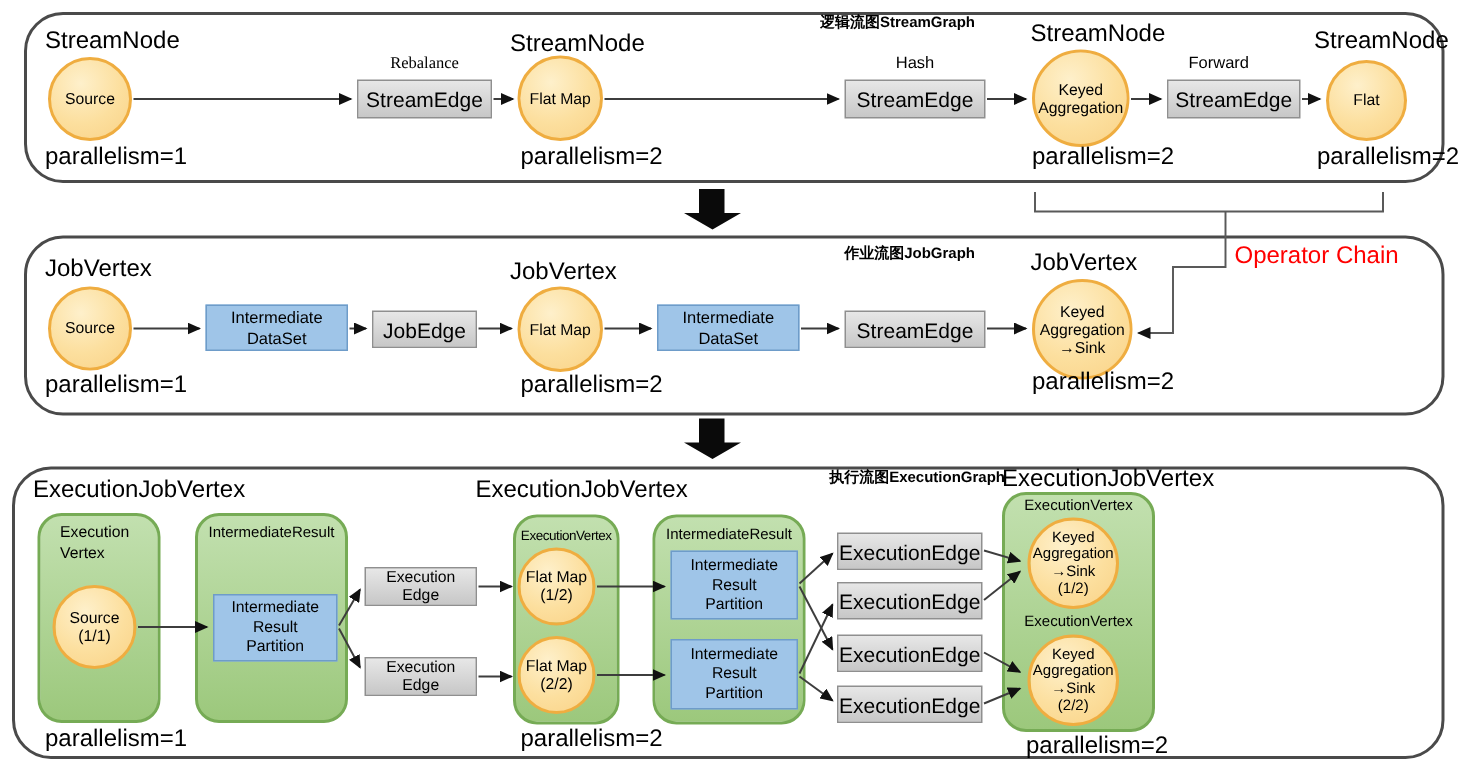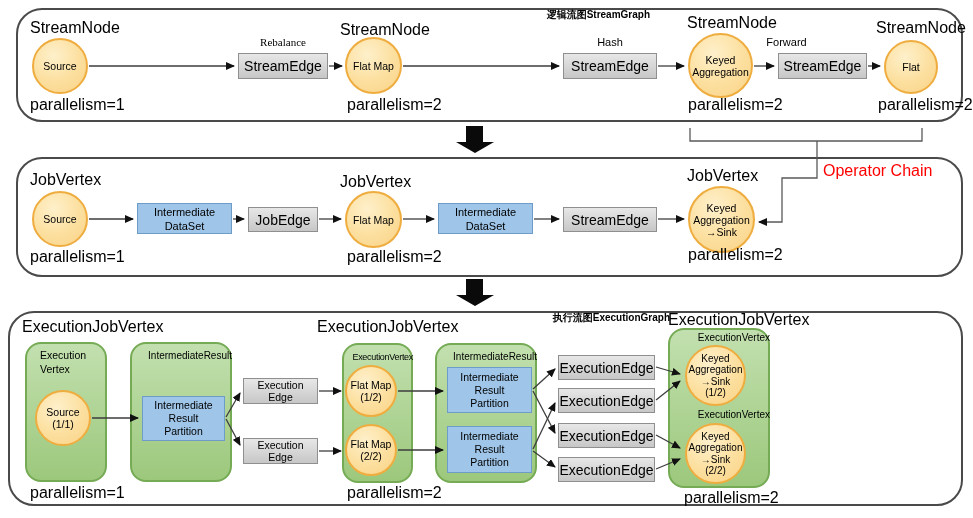--- a/index.html
+++ b/index.html
@@ -14,21 +14,21 @@
           background:radial-gradient(circle at 38% 30%, #fef0cb 0%, #fcdf9e 55%, #f9d287 100%);
           display:flex;align-items:center;justify-content:center;text-align:center;
           font-size:10.5px;line-height:12px;white-space:pre-line;}
   .gbox{background:linear-gradient(180deg,#e7e7e7,#c7c7c7);border:1px solid #8f8f8f;
         display:flex;align-items:center;justify-content:center;text-align:center;
         font-size:14px;line-height:12px;white-space:pre-line;}
   .bbox{background:#9fc5e8;border:1px solid #6e9cc9;
         display:flex;align-items:center;justify-content:center;text-align:center;
         font-size:11px;line-height:14px;white-space:pre-line;}
   .green{background:linear-gradient(180deg,#c2e0af,#9cc87c);border:2px solid #76ab55;border-radius:16px;}
-  .glbl{font-size:10px;text-align:right;white-space:pre-line;line-height:14px;}
+  .glbl{font-size:10px;text-align:center;white-space:pre-line;line-height:14px;}
   .red{color:#ff0000;font-size:16px;white-space:nowrap;}
   .wm{font-size:17px;color:#adadad;white-space:nowrap;letter-spacing:0.5px;}
   svg.connectors{position:absolute;left:0;top:0;pointer-events:none;}
 </style>
 </head>
 <body>
 
 <div class="page">
 
   <div class="abs section" style="left:16px;top:8px;width:947px;height:114px;"></div>
@@ -98,31 +98,32 @@
   <div class="abs lbl" style="left:876px;top:19px;">StreamNode</div>
 
   <div class="abs circle" style="left:32px;top:38px;width:56px;height:56px;">Source</div>
   <div class="abs circle" style="left:345px;top:37px;width:57px;height:57px;">Flat Map</div>
   <div class="abs circle" style="left:688px;top:33px;width:65px;height:65px;">Keyed
 Aggregation</div>
   <div class="abs circle" style="left:884px;top:40px;width:54px;height:54px;">Flat</div>
 
   <div class="abs plbl" style="left:238px;top:36px;width:90px;font-family:Liberation Serif, serif;">Rebalance</div>
   <div class="abs plbl" style="left:563px;top:36px;width:94px;">Hash</div>
-  <div class="abs plbl" style="left:742px;top:36px;width:89px;">Forward</div>
+  <div class="abs plbl" style="left:768px;top:36px;width:89px;">Forward</div>
 
   <div class="abs gbox" style="left:238px;top:53px;width:90px;height:26px;">StreamEdge</div>
   <div class="abs gbox" style="left:563px;top:53px;width:94px;height:26px;">StreamEdge</div>
   <div class="abs gbox" style="left:778px;top:53px;width:89px;height:26px;">StreamEdge</div>
 
   <div class="abs lbl" style="left:30px;top:96px;">parallelism=1</div>
   <div class="abs lbl" style="left:347px;top:96px;">parallelism=2</div>
   <div class="abs lbl" style="left:688px;top:96px;">parallelism=2</div>
   <div class="abs lbl" style="left:878px;top:96px;">parallelism=2</div>
 
+  <div class="abs title" style="left:316px;top:162px;width:334px;">作业流图JobGraph</div>
   <div class="abs red" style="left:823px;top:162px;">Operator Chain</div>
 
   <div class="abs lbl" style="left:30px;top:171px;">JobVertex</div>
   <div class="abs lbl" style="left:340px;top:173px;">JobVertex</div>
   <div class="abs lbl" style="left:687px;top:167px;">JobVertex</div>
 
   <div class="abs circle" style="left:32px;top:191px;width:56px;height:56px;">Source</div>
   <div class="abs circle" style="left:345px;top:191px;width:57px;height:57px;">Flat Map</div>
   <div class="abs circle" style="left:688px;top:186px;width:67px;height:67px;">Keyed
 Aggregation

